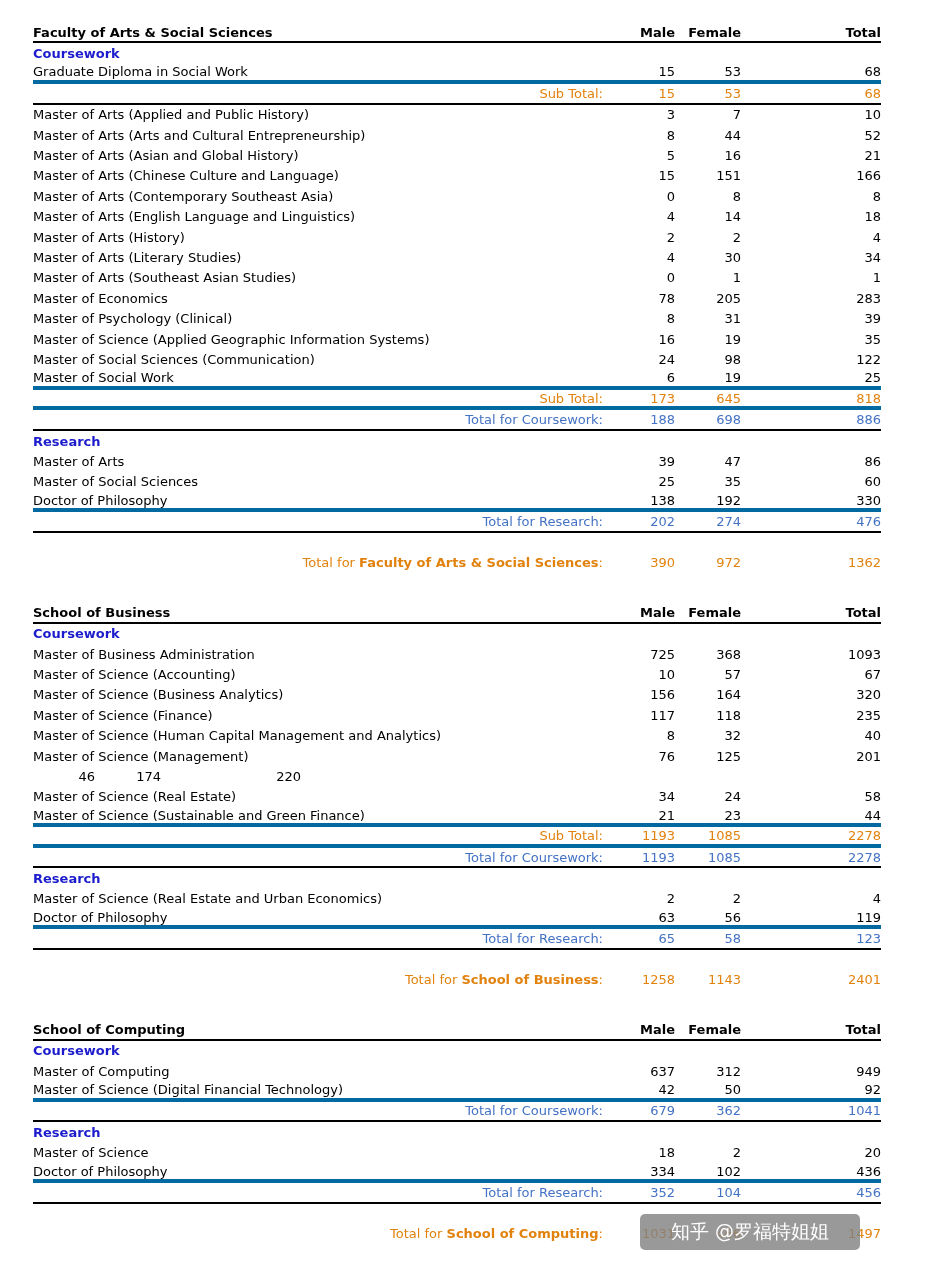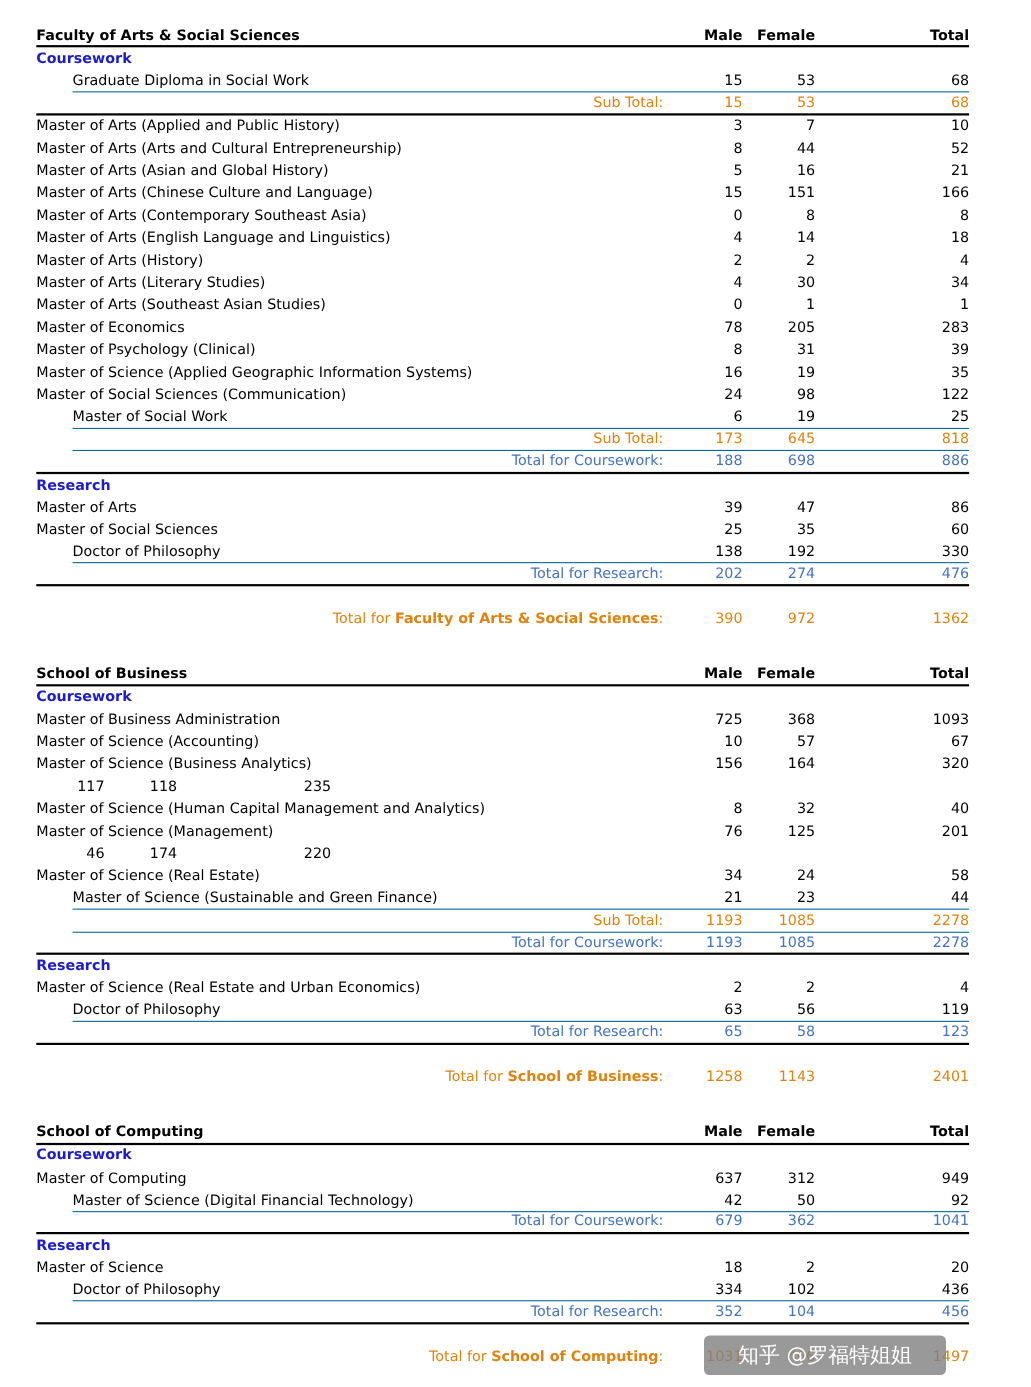--- a/index.html
+++ b/index.html
@@ -30,21 +30,21 @@
 
   .head { font-weight: bold; border-bottom: 2px solid #000; }
   .head .name { padding-right: 0; }
 
   .group .group-label { color: var(--group-blue); font-weight: bold; }
   .program { color: #000; }
   .subtotal { color: var(--accent-orange); }
   .total { color: var(--total-blue); }
   .rlabel { text-align: right; }
 
-  .b-thin  { border-bottom: 1px solid #0369a1; margin-left: 33px; }
+  .b-thin  { border-bottom: 4px solid #0369a1; }
   .b-thick { border-bottom: 2px solid #000; }
 
   .grand { color: var(--accent-orange); margin-top: 20px; }
   .grand .gname { font-weight: bold; }
 
   .watermark {
     position: absolute;
     left: 640px;
     top: 1214px;
     width: 220px;
@@ -247,20 +247,21 @@
           <span class="cell f">57</span>
           <span class="cell t">67</span>
         </div>
         <div class="row program">
           <span class="cell name">Master of Science (Business Analytics)</span>
           <span class="cell m">156</span>
           <span class="cell f">164</span>
           <span class="cell t">320</span>
         </div>
         <div class="row program">
+          <span class="cell name">Master of Science (Finance)</span>
           <span class="cell m">117</span>
           <span class="cell f">118</span>
           <span class="cell t">235</span>
         </div>
         <div class="row program">
           <span class="cell name">Master of Science (Human Capital Management and Analytics)</span>
           <span class="cell m">8</span>
           <span class="cell f">32</span>
           <span class="cell t">40</span>
         </div>

